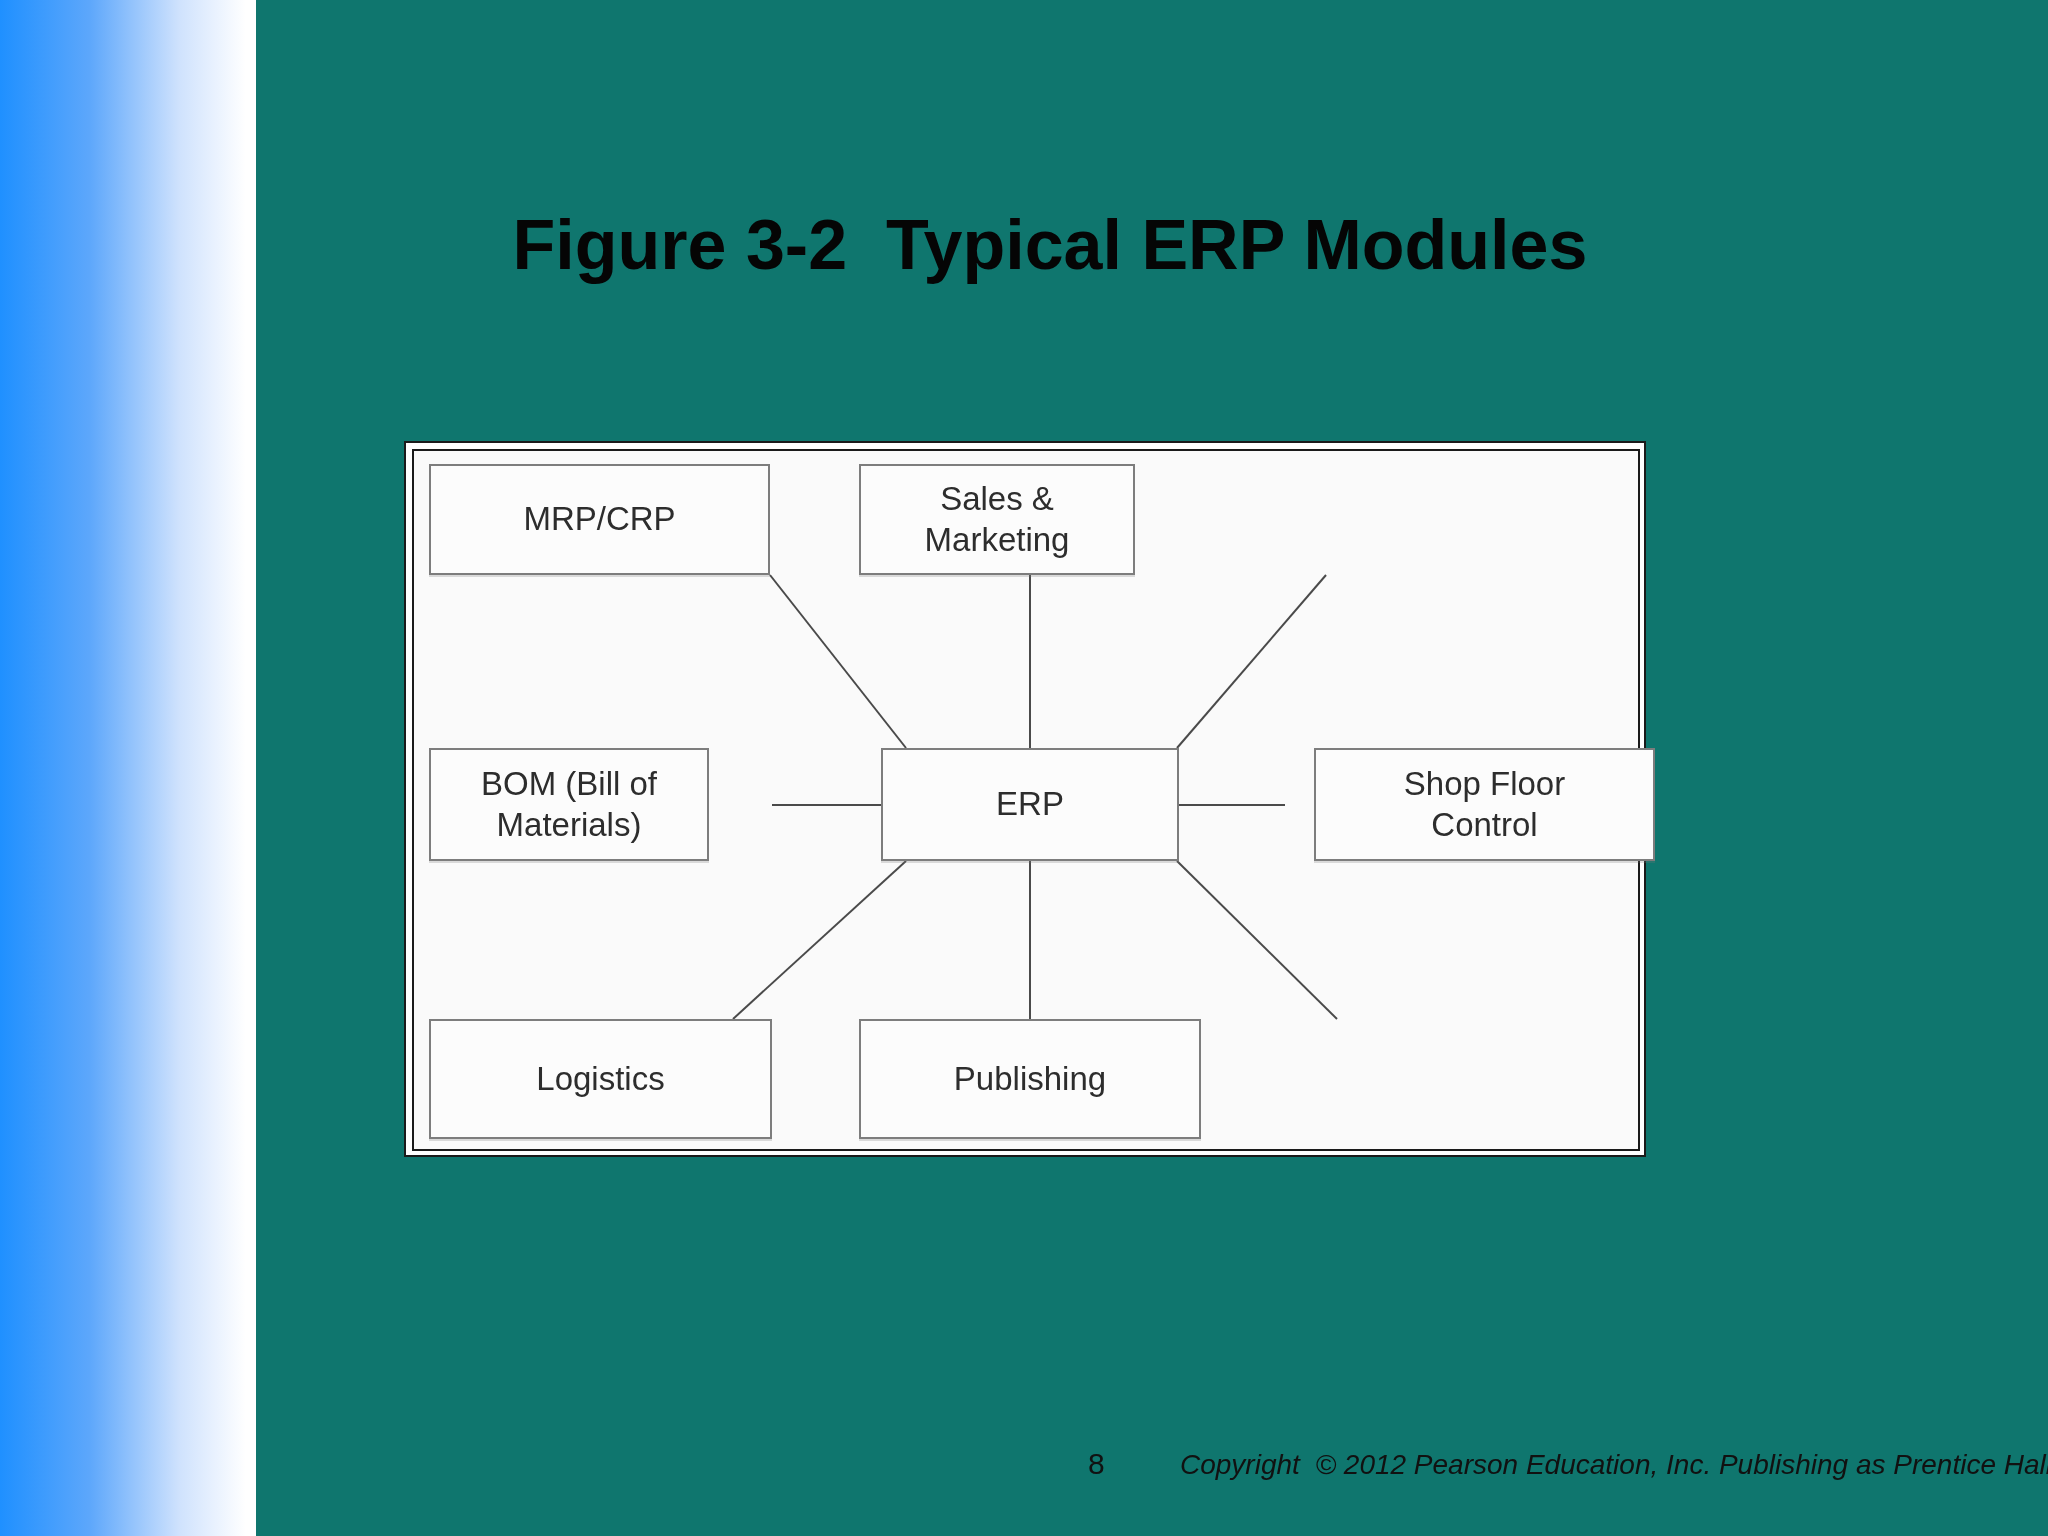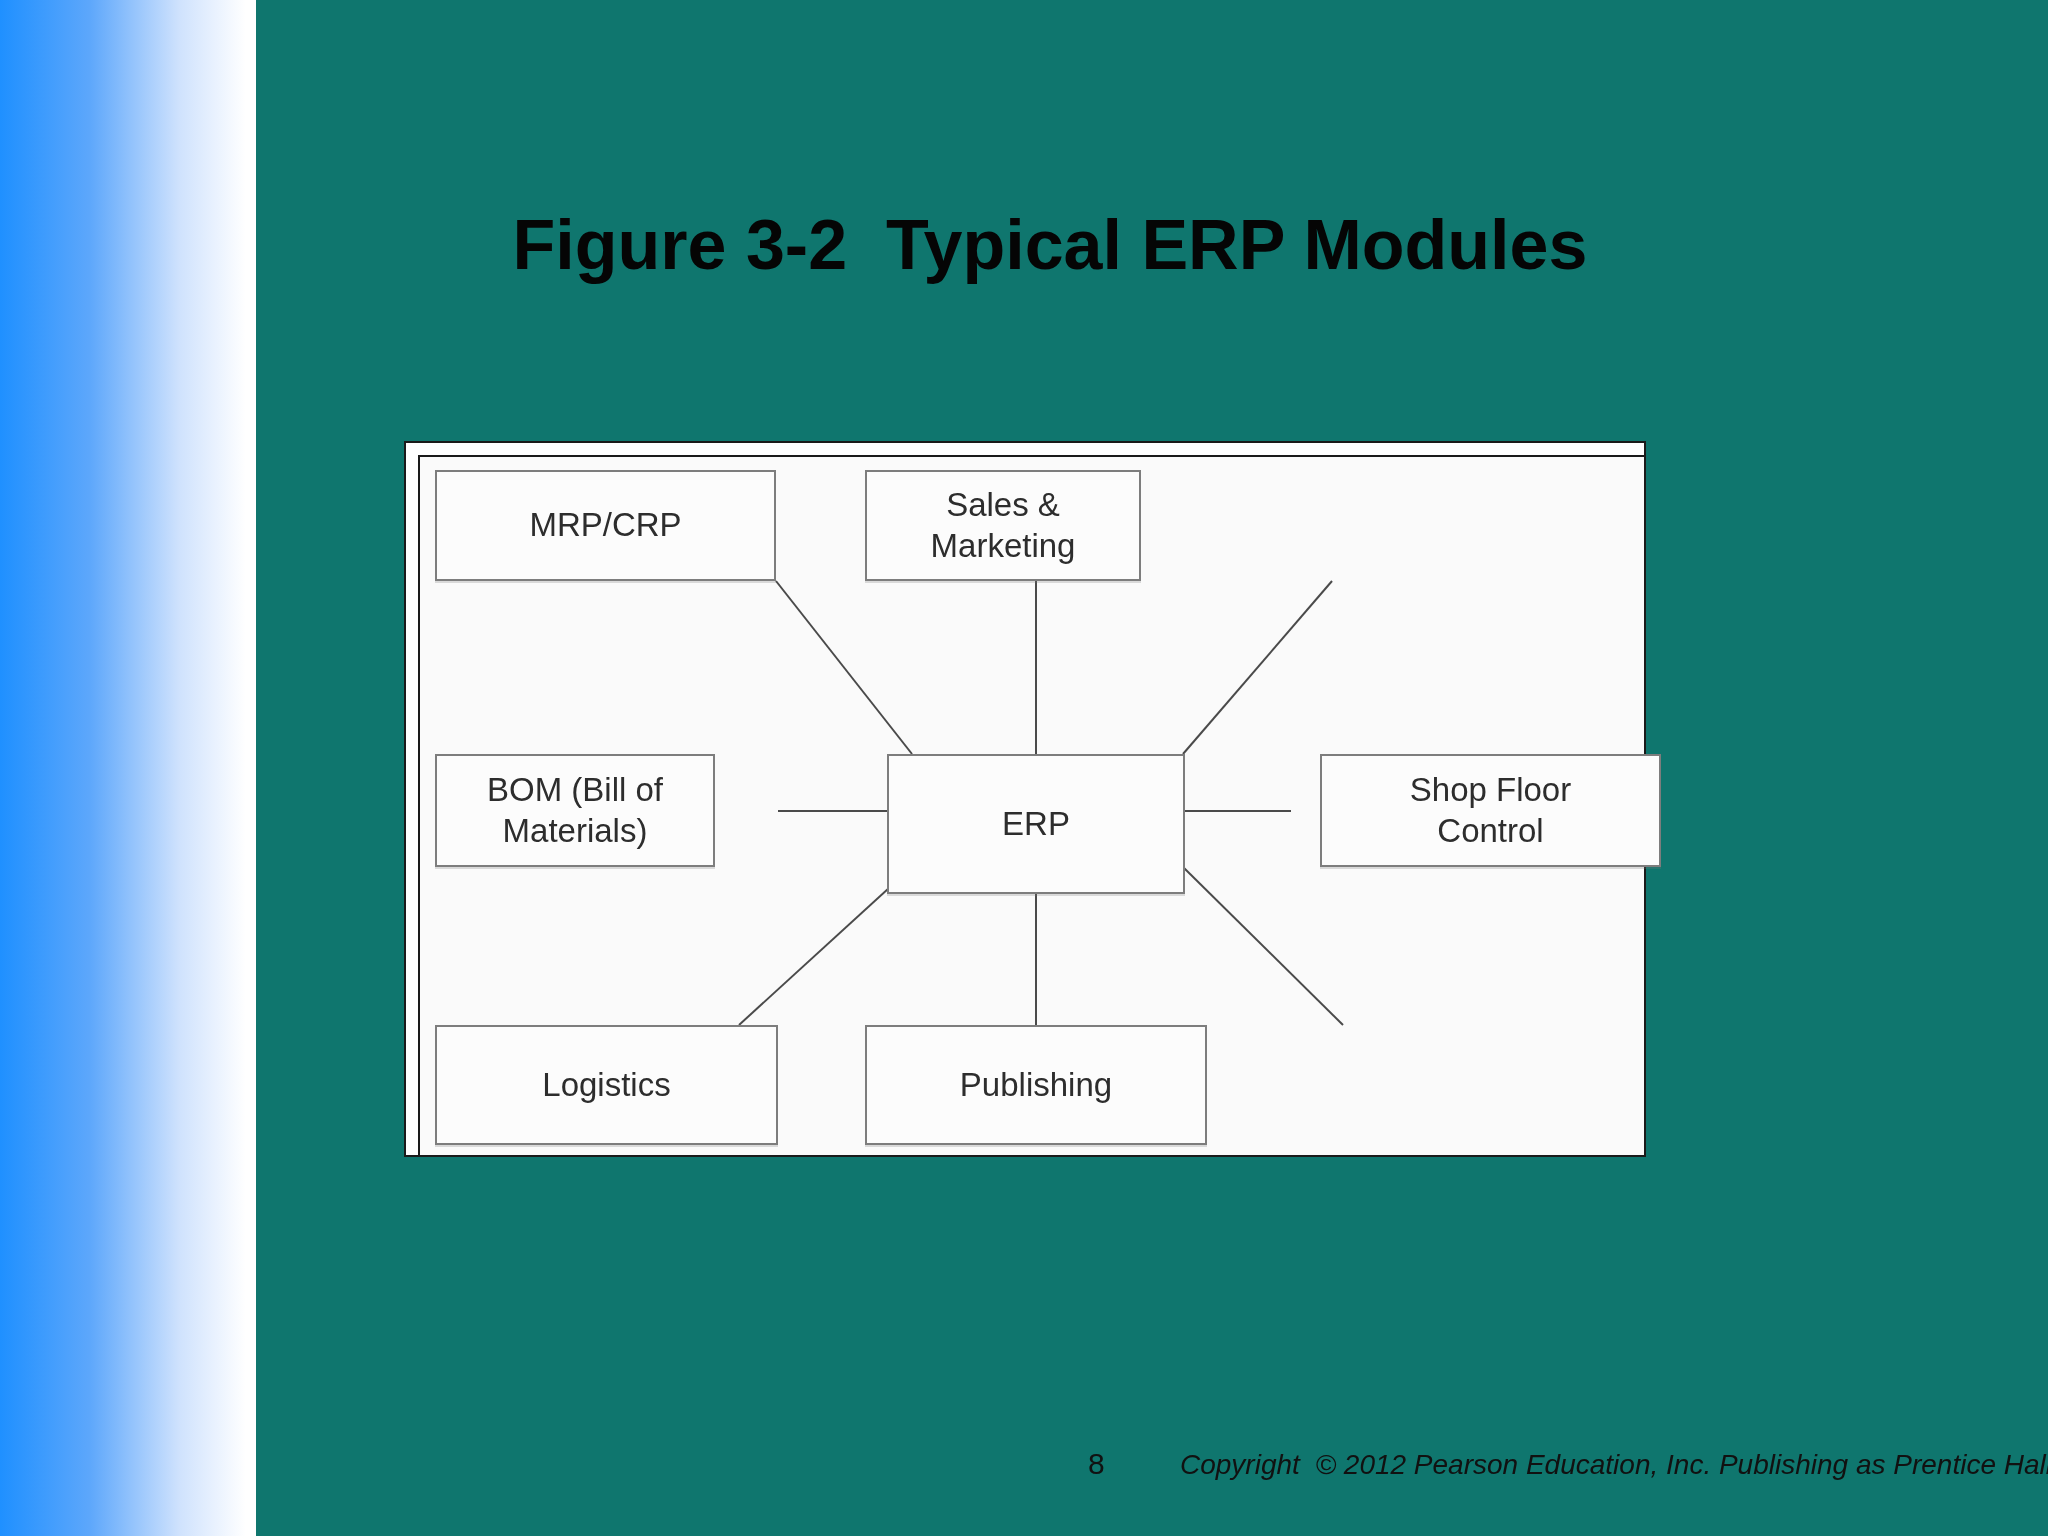--- a/index.html
+++ b/index.html
@@ -41,21 +41,21 @@
     white-space: pre;
   }
   
   .diagram-outer {
     position: absolute;
     left: 404px;
     top: 441px;
     width: 1242px;
     height: 716px;
     border: 2px solid var(--frame_border);
-    padding: 12px;
+    padding: 6px;
     box-sizing: border-box;
     background: #ffffff;
   }
   .diagram-inner {
     position: relative;
     width: 1228px;
     height: 702px;
     border: 2px solid var(--frame_border);
     box-sizing: border-box;
     background: var(--diagram_bg);
@@ -84,21 +84,21 @@
     line-height: 1.22;
     color: #2d2d2d;
     white-space: pre-line;
     box-shadow: 0 2px 0 rgba(120,120,120,0.25);
   }
   
   .node-mrp        { left: 15px;  top: 13px;  width: 341px; height: 111px; }
   .node-sales      { left: 445px; top: 13px;  width: 276px; height: 111px; }
   .node-master     { left: 871px; top: 13px;  width: 341px; height: 111px; }
   .node-bom        { left: 15px;  top: 297px; width: 280px; height: 113px; }
-  .node-erp        { left: 467px; top: 297px; width: 298px; height: 140px; }
+  .node-erp        { left: 467px; top: 297px; width: 298px; height: 113px; }
   .node-shop       { left: 871px; top: 297px; width: 341px; height: 113px; margin-left: 29px; }
   .node-purchasing { left: 15px;  top: 568px; width: 343px; height: 120px; }
   .node-logistics  { left: 445px; top: 568px; width: 342px; height: 120px; }
   .node-accounts   { left: 871px; top: 568px; width: 341px; height: 120px; }
 
   .footer-page-number {
     position: absolute;
     left: 1088px;
     top: 1447px;
     font-size: 30px;

